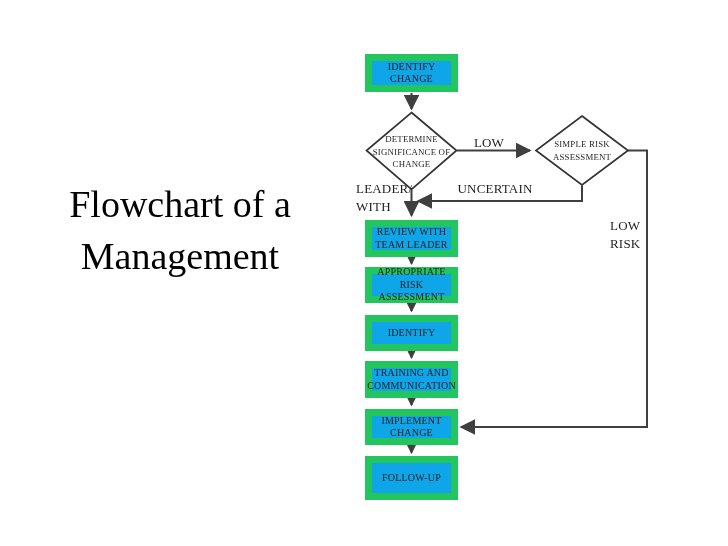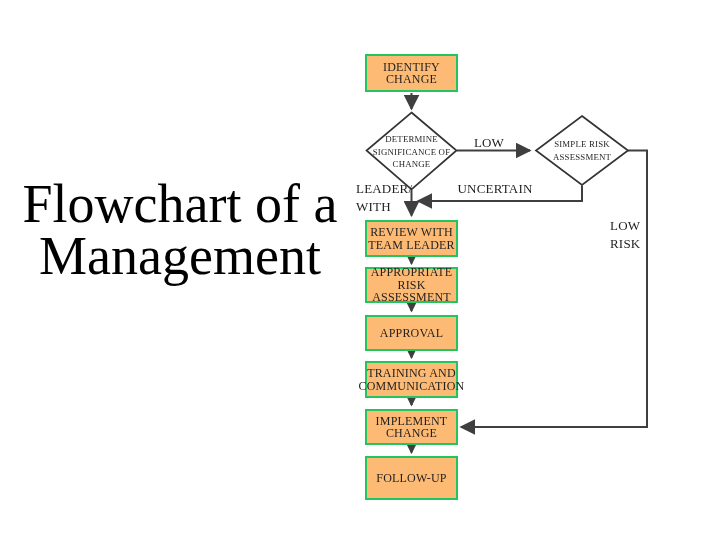--- a/index.html
+++ b/index.html
@@ -6,33 +6,33 @@
   .slide{
     position:relative;
     width:728px;height:546px;
     background:#ffffff;
     overflow:hidden;
     font-family:"Liberation Serif","DejaVu Serif",serif;
   }
   
   .title{
     position:absolute;left:15px;top:178px;width:330px;
-    font-size:54px;line-height:52px;color:#000;
+    font-size:38px;line-height:52px;color:#000;
     text-align:center;white-space:nowrap;
   }
   
   .wires{position:absolute;left:0;top:0;pointer-events:none;}
   
   .node{
     position:absolute;
-    border:2px solid #22c55e;
-    background:#fdba74;
+    border:7px solid #22c55e;
+    background:#0ea5e9;
     box-sizing:border-box;
     display:flex;flex-direction:column;align-items:center;justify-content:center;
-    font-size:12px;line-height:12.5px;letter-spacing:.2px;color:#1f1f1f;
+    font-size:10px;line-height:12.5px;letter-spacing:.2px;color:#1f1f1f;
     text-align:center;
   }
   .n-identify {left:365px;top:54px; width:93px;height:38px;}
   .n-review   {left:365px;top:220px;width:93px;height:37px;}
   .n-appropriate{left:365px;top:267px;width:93px;height:36px;}
   .n-approval {left:365px;top:315px;width:93px;height:36px;}
   .n-training {left:365px;top:361px;width:93px;height:37px;}
   .n-implement{left:365px;top:409px;width:93px;height:36px;}
   .n-followup {left:365px;top:456px;width:93px;height:44px;}
   
@@ -96,21 +96,21 @@
     <div>REVIEW WITH</div>
     <div>TEAM LEADER</div>
   </div>
 
   <div class="node n-appropriate">
     <div>APPROPRIATE RISK</div>
     <div>ASSESSMENT</div>
   </div>
 
   <div class="node n-approval">
-    <div>APPROVAL</div>
+    <div>IDENTIFY</div>
   </div>
 
   <div class="node n-training">
     <div>TRAINING AND</div>
     <div>COMMUNICATION</div>
   </div>
 
   <div class="node n-implement">
     <div>IMPLEMENT</div>
     <div>CHANGE</div>

